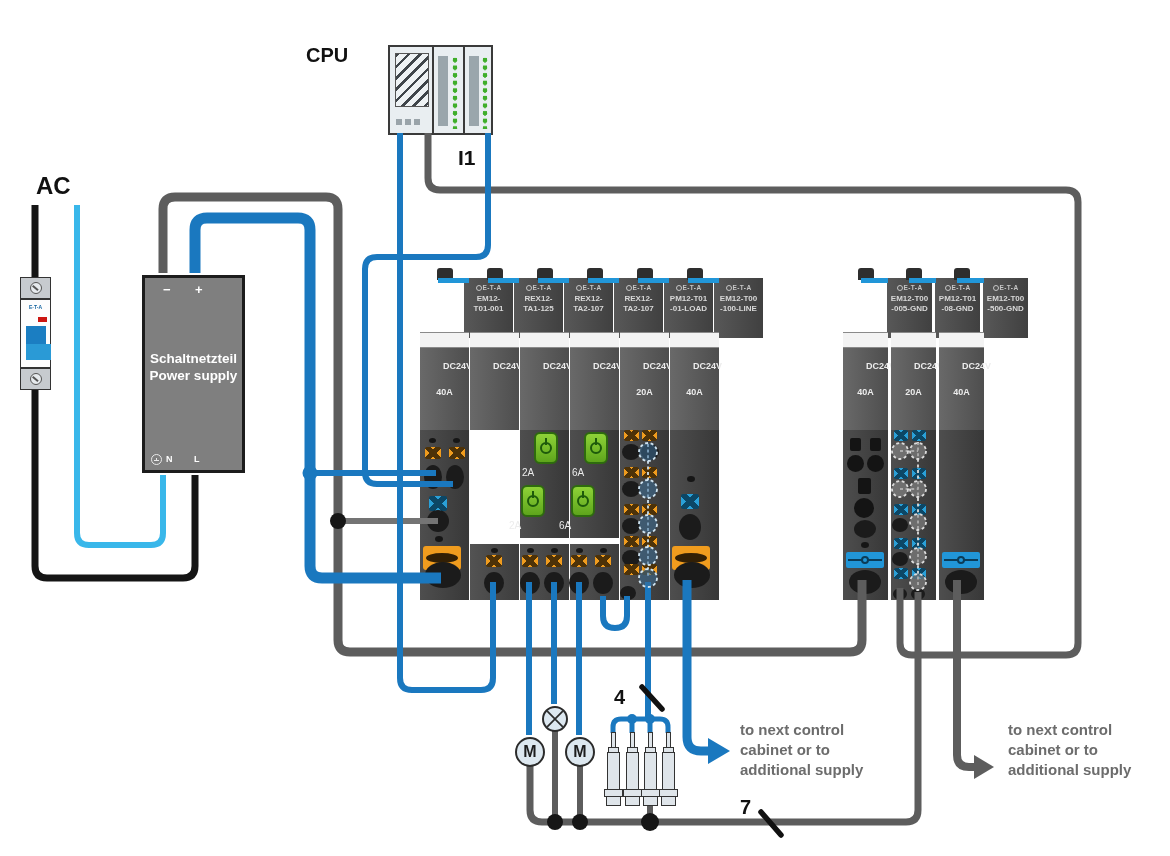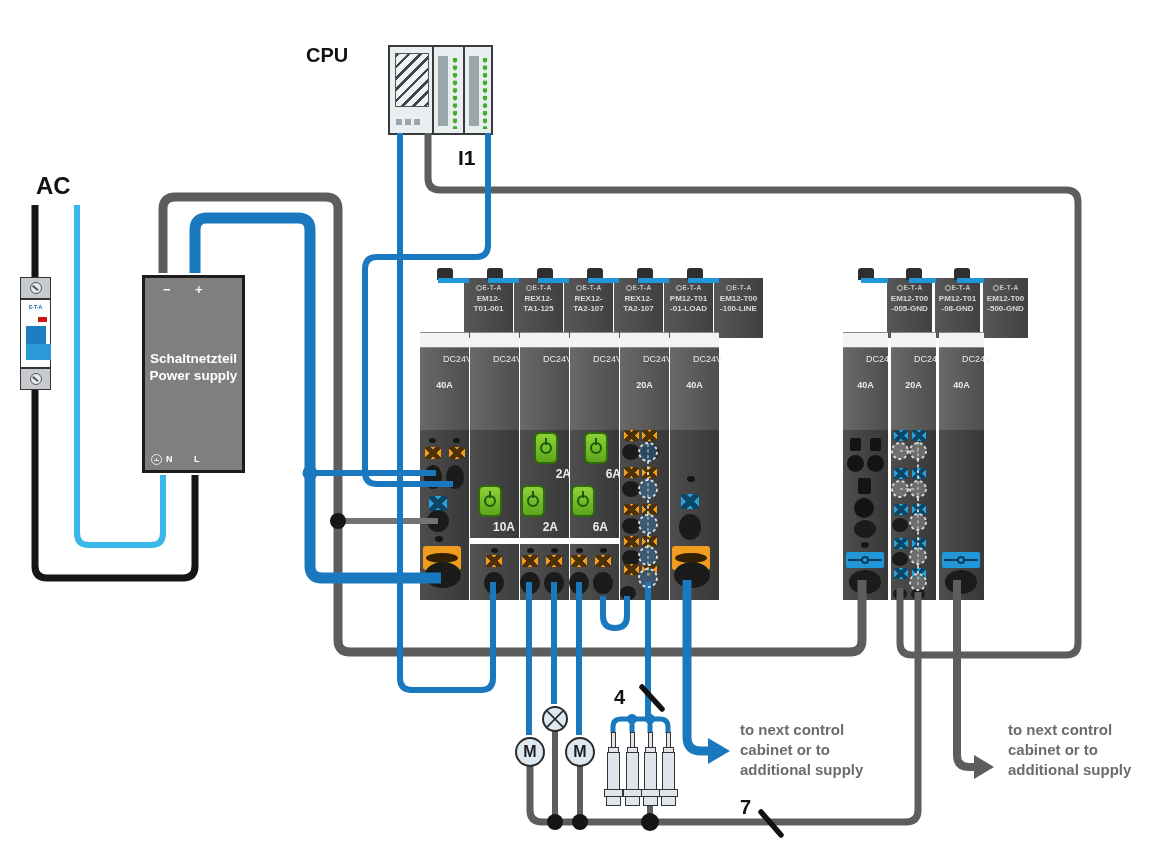--- a/index.html
+++ b/index.html
@@ -68,21 +68,21 @@
   .mhead{position:absolute;left:0;top:0;width:100%;height:60px;
        background:linear-gradient(90deg,#585858,#404040);text-align:center;margin-left:44px;}
   .mlogo{margin-top:6px;font-size:6.5px;font-weight:700;color:#c6c6c6;letter-spacing:.4px;}
   .mlogo .lc{display:inline-block;width:6px;height:6px;border:1.1px solid #c6c6c6;border-radius:50%;
        vertical-align:-1px;margin-right:1px;box-sizing:border-box;}
   .ml{font-size:8px;line-height:9.5px;font-weight:700;color:#d8d8d8;margin-top:3px;}
   .wstrip{position:absolute;left:0;top:54px;width:100%;height:16px;background:#f3f3f3;
        border-top:1px solid #8a8a8a;border-bottom:1px solid #8a8a8a;box-sizing:border-box;}
   .minfo{position:absolute;left:0;top:70px;width:100%;height:82px;
        background:linear-gradient(90deg,#696969,#4e4e4e);text-align:center;color:#ececec;}
-  .mvolt{margin-top:6px;font-size:9px;font-weight:400;padding-left:23px;}
+  .mvolt{margin-top:13px;font-size:9px;font-weight:700;padding-left:23px;}
   .mamp{margin-top:16px;font-size:9px;font-weight:700;}
   .mbody{position:absolute;left:0;top:152px;width:100%;height:170px;
        background:linear-gradient(90deg,#4e4e4e,#383838);}
   .mbody.short{height:108px;}
   .tblock{position:absolute;left:0;top:266px;width:100%;height:56px;
        background:linear-gradient(90deg,#535353,#3d3d3d);}
 
   
   .dot{position:absolute;background:#161616;border-radius:50%;}
   .oval{position:absolute;background:#1b1b1b;border-radius:50%;}
@@ -102,21 +102,21 @@
   .plug{position:absolute;}
   .plug .sq{position:absolute;left:50%;top:0;width:11px;height:13px;margin-left:-5.5px;background:#141414;border-radius:2px;}
   .plug .ci{position:absolute;left:50%;bottom:0;width:17px;height:17px;margin-left:-8.5px;background:#141414;border-radius:50%;}
 
   
   .pbtn{position:absolute;width:24px;height:32px;background:linear-gradient(#8ed238,#5ea51c);
      border:2px solid #2e6b0e;border-radius:6px;box-sizing:border-box;}
   .pwr{position:relative;width:12px;height:12px;border:2.4px solid #1d5a0b;border-radius:50%;
      margin:8px auto 0;box-sizing:border-box;}
   .pwr i{position:absolute;left:50%;top:-6px;width:2.6px;height:7px;margin-left:-1.3px;background:#1d5a0b;}
-  .blabel{position:absolute;width:100%;text-align:right;font-size:12px;font-weight:700;color:#ececec;}
+  .blabel{position:absolute;width:100%;text-align:left;font-size:10px;font-weight:400;color:#ececec;}
 
   
   .loadcirc{position:absolute;border:2.5px solid #2b2b2b;border-radius:50%;background:#dde8f0;
      z-index:60;box-sizing:border-box;text-align:center;font-weight:700;color:#1d1d1d;}
   .lampx{position:absolute;left:0;top:0;width:100%;height:100%;}
   .valve{position:absolute;z-index:60;}
   .vp{position:absolute;background:#dfe5ea;border:1.5px solid #333;box-sizing:border-box;}
 </style>
 </head>
 <body>
@@ -224,28 +224,20 @@
         <div class="mlogo"><span class="lc"></span><span>E-T-A</span></div>
       <div class="ml">
           <div>REX12-</div>
           <div>TA1-125</div>
         </div>
       </div>
     <div class="wstrip"></div>
     <div class="minfo">
         <div class="mvolt">DC24V</div>
       </div>
-    <div class="mbody short">
-      <div class="pbtn" style="left:8px;top:55px;">
-          <div class="pwr">
-            <i></i>
-          </div>
-        </div>
-      <div class="blabel" style="top:90px;left:-4px;">10A</div>
-    </div>
     <div class="tblock">
       <span class="dot" style="left:21px;top:4px;width:7px;height:5px;position:absolute;"></span>
       <span class="conn" style="left:16px;top:11px;width:16px;height:12px;"></span>
       <span class="oval" style="left:14px;top:28px;width:20px;height:22px;"></span>
     </div>
   </div>
 
   <div class="module" style="left:520px;">
     <div class="tab"></div>
       <div class="blueb"></div>

